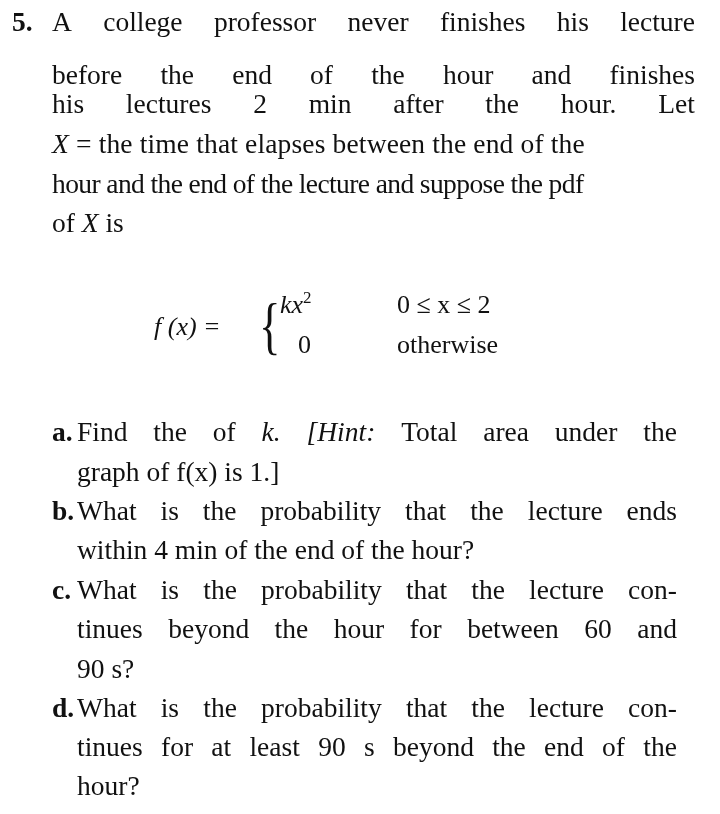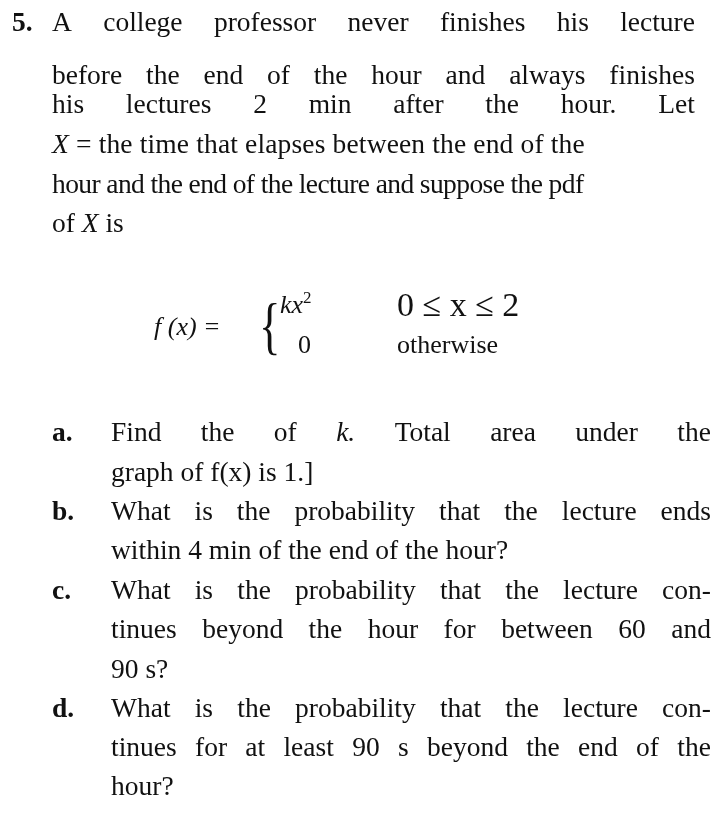--- a/index.html
+++ b/index.html
@@ -21,25 +21,25 @@
     }
     .num { position: absolute; left: 12px; top: 2px; font-weight: bold; line-height: 40px; }
     .it { font-style: italic; }
     .formula {
       position: absolute; left: 150px; top: 283px; width: 400px; height: 90px;
     }
     .fx { position: absolute; left: 4px; top: 28px; font-size: 26px; line-height: 32px; }
     .brace { position: absolute; left: 109px; top: 8px; font-size: 64px; line-height: 70px; font-weight: 200; transform: scaleX(0.7); transform-origin: left; }
     .c1 { position: absolute; left: 130px; top: 6px; font-size: 26px; line-height: 32px; }
     .c2 { position: absolute; left: 148px; top: 46px; font-size: 26px; line-height: 32px; }
-    .d1 { position: absolute; left: 247px; top: 6px; font-size: 34px; line-height: 32px; }
+    .d1 { position: absolute; left: 247px; top: 6px; font-size: 26px; line-height: 32px; }
     .d2 { position: absolute; left: 247px; top: 46px; font-size: 26px; line-height: 32px; }
     sup { font-size: 17px; vertical-align: 10px; line-height: 0; }
     .item-label { position: absolute; left: 52px; font-weight: bold; line-height: 40px; }
-    .item-text { position: absolute; left: 111px; line-height: 40px; white-space: nowrap; }
+    .item-text { position: absolute; left: 77px; line-height: 40px; white-space: nowrap; }
     .item-just { display: flex; justify-content: space-between; width: 600px; }
   </style>
 </head>
 <body>
 
 <div>
   <span class="num">5.</span>
 
   <div class="line just" style="left:52px; top:2px;">
     <span>A</span>
@@ -51,21 +51,20 @@
     <span>lecture</span>
   </div>
   <div class="line just" style="left:52px; top:55px;">
     <span>before</span>
     <span>the</span>
     <span>end</span>
     <span>of</span>
     <span>the</span>
     <span>hour</span>
     <span>and</span>
-    <span>always</span>
     <span>finishes</span>
   </div>
   <div class="line just" style="left:52px; top:84px;">
     <span>his</span>
     <span>lectures</span>
     <span>2</span>
     <span>min</span>
     <span>after</span>
     <span>the</span>
     <span>hour.</span>
@@ -89,20 +88,21 @@
   <span class="d2">otherwise</span>
 </div>
 
 <div>
   <span class="item-label" style="top:412px;">a.</span>
   <div class="item-text item-just" style="top:412px;">
     <span>Find</span>
     <span>the</span>
     <span>of</span>
     <span class="it">k.</span>
+    <span class="it">[Hint:</span>
     <span>Total</span>
     <span>area</span>
     <span>under</span>
     <span>the</span>
   </div>
   <div class="item-text" style="top:452px;">graph of f(x) is 1.]</div>
 </div>
 
 <div>
   <span class="item-label" style="top:491px;">b.</span>

